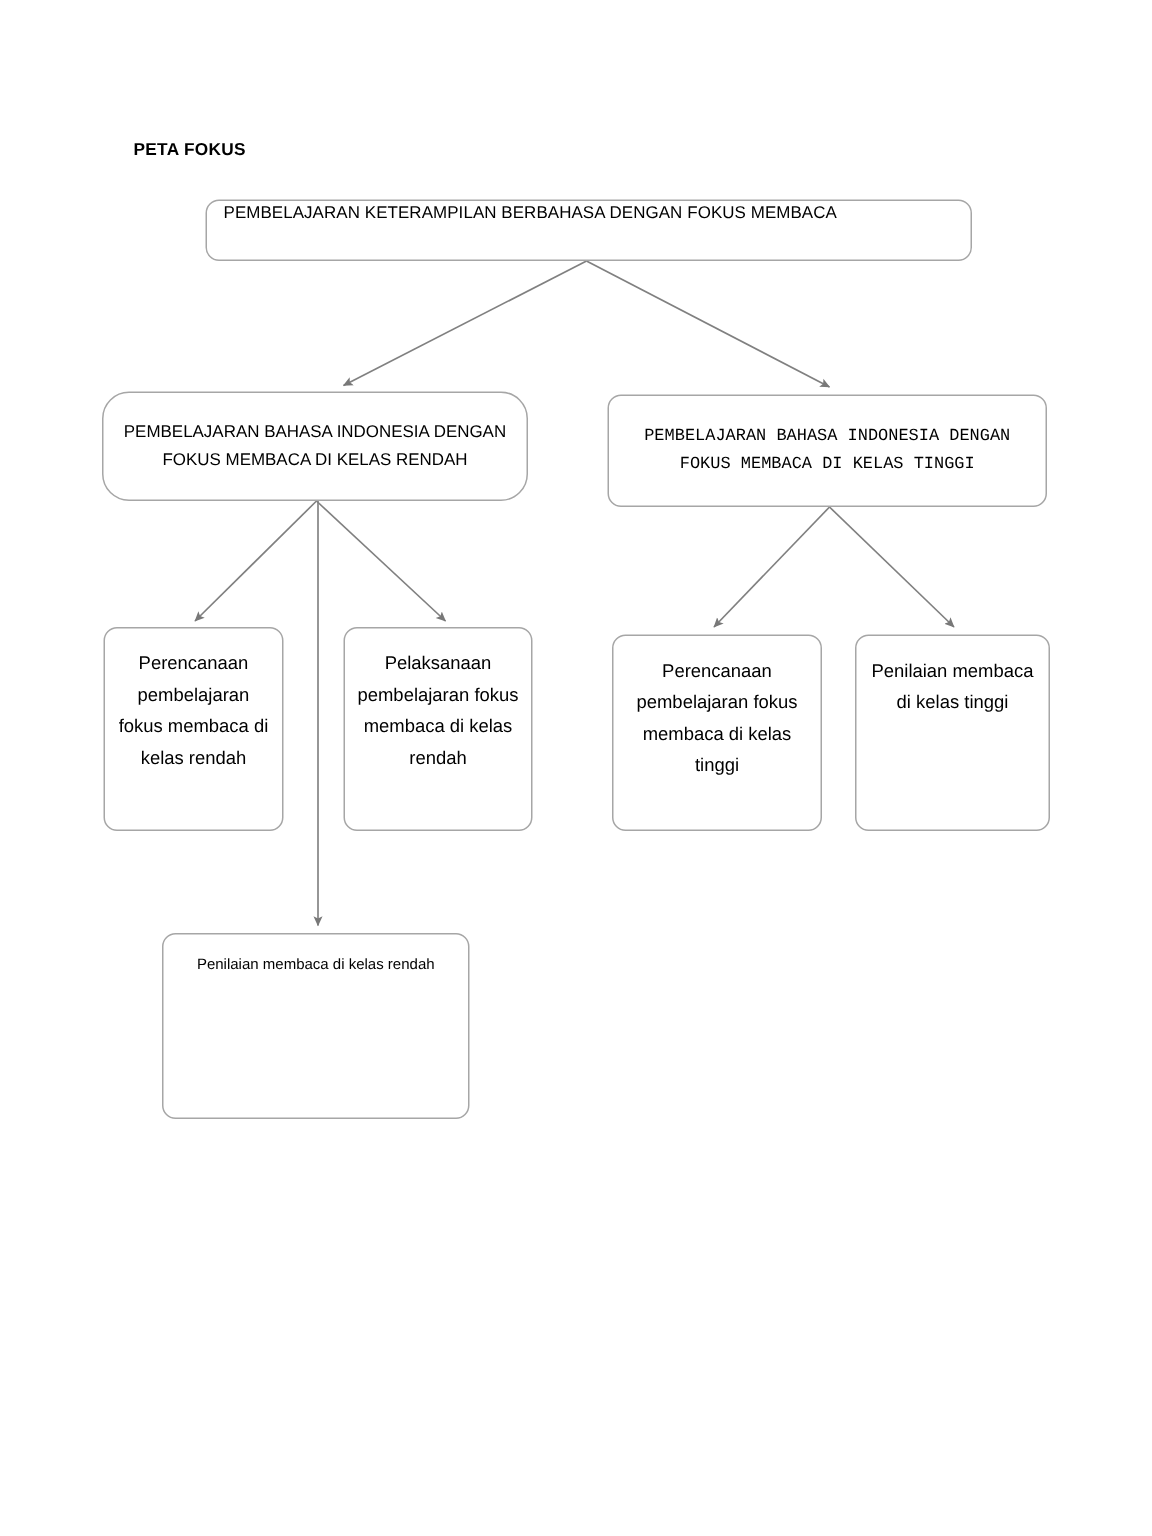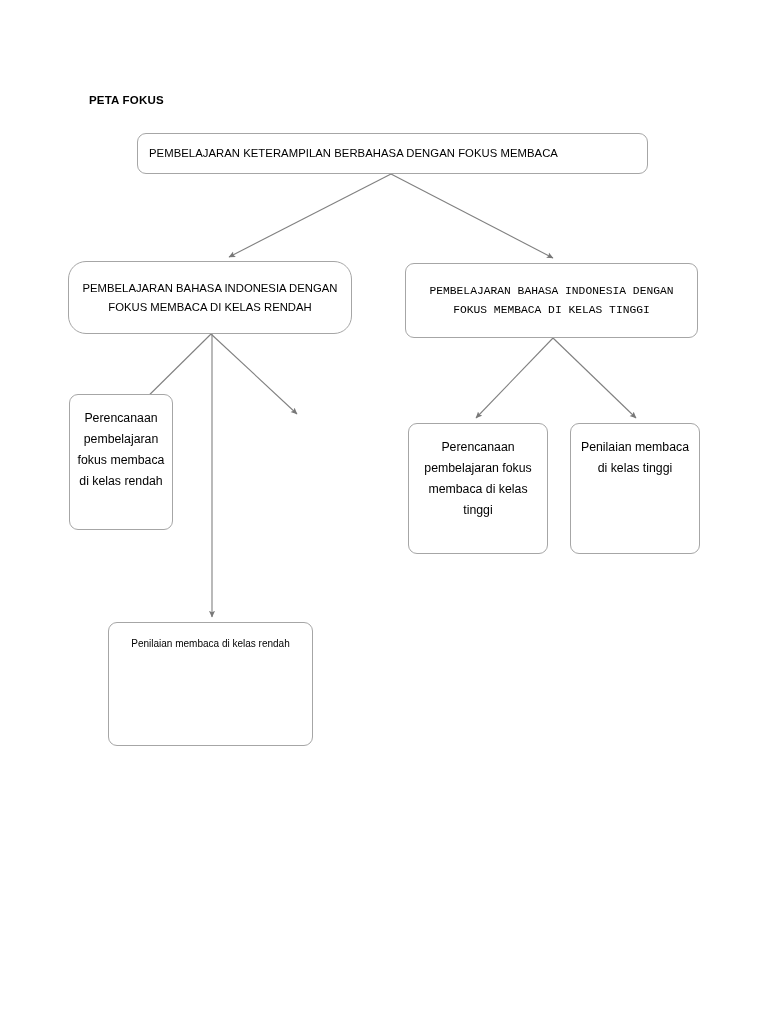--- a/index.html
+++ b/index.html
@@ -54,21 +54,20 @@
     display: block;
     width: 100%;
   }
 
   
   #node-root {
     left: 137px;
     top: 133px;
     width: 511px;
     height: 41px;
-    align-items: center;
   }
   #node-root .node-text {
     font-size: 11.3px;
     letter-spacing: 0.05px;
     padding-left: 11px;
     padding-right: 8px;
     text-align: left;
   }
 
   
@@ -102,22 +101,22 @@
   
   .leaf {
     align-items: flex-start;
   }
   .leaf .node-text {
     font-size: 12.3px;
     line-height: 1.72;
   }
   #node-l1 {
     left: 69px;
-    top: 394px;
-    width: 104px;
+    top: 418px;
+    width: 120px;
     height: 136px;
   }
   #node-l1 .node-text {
     padding: 13px 6px 0 6px;
   }
   #node-l2 {
     left: 229px;
     top: 418px;
     width: 126px;
     height: 136px;
@@ -197,20 +196,23 @@
   </div>
 
   <div class="node" id="node-high">
     <span class="node-text">PEMBELAJARAN BAHASA INDONESIA DENGAN FOKUS MEMBACA DI KELAS TINGGI</span>
   </div>
 
   <div class="node leaf" id="node-l1">
     <span class="node-text">Perencanaan pembelajaran fokus membaca di kelas rendah</span>
   </div>
 
+  <div class="node leaf" id="node-l2">
+    <span class="node-text">Pelaksanaan pembelajaran fokus membaca di kelas rendah</span>
+  </div>
 
   <div class="node leaf" id="node-r1">
     <span class="node-text">Perencanaan pembelajaran fokus membaca di kelas tinggi</span>
   </div>
 
   <div class="node leaf" id="node-r2">
     <span class="node-text">Penilaian membaca di kelas tinggi</span>
   </div>
 
   <div class="node" id="node-bottom">

